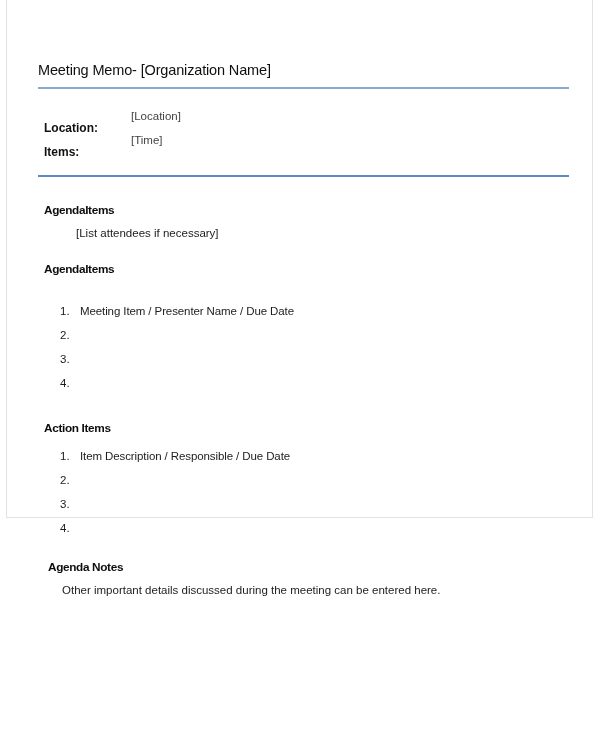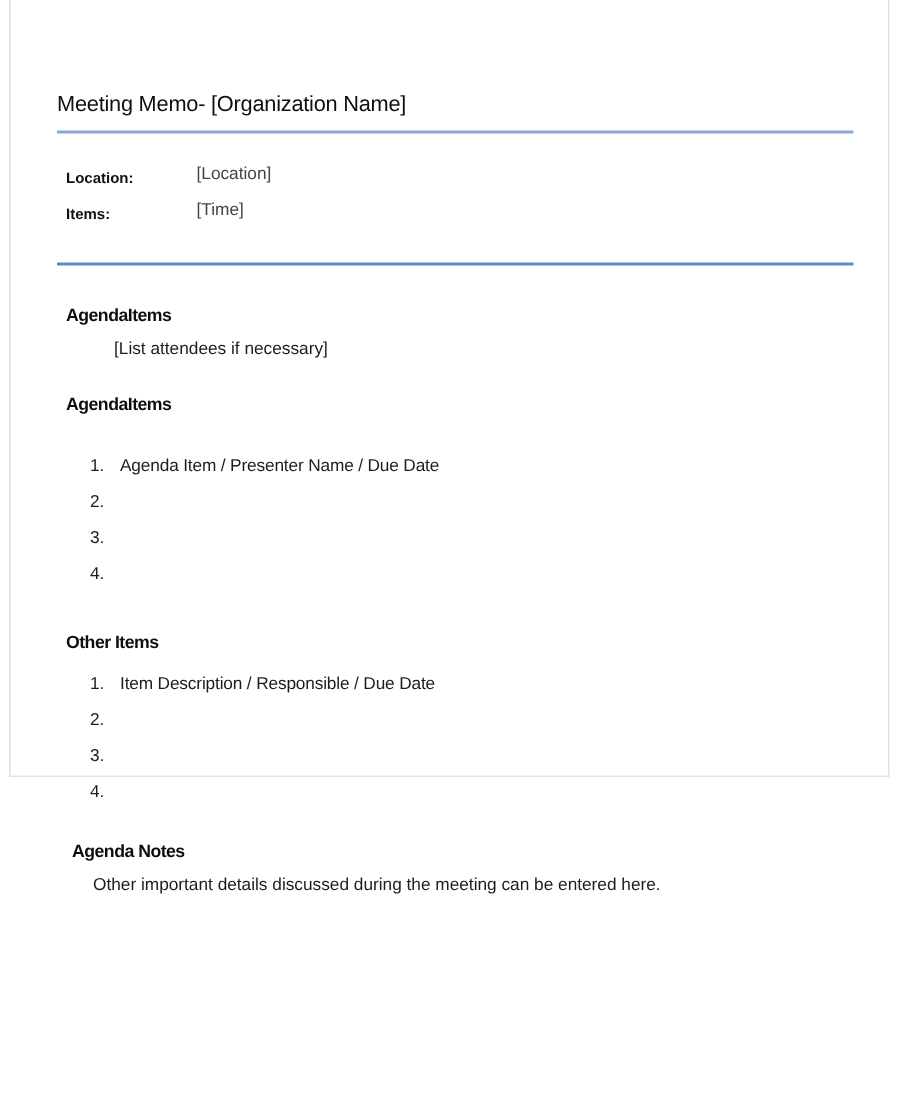--- a/index.html
+++ b/index.html
@@ -71,22 +71,22 @@
     width: 400px;
   }
   .meta-row {
     position: relative;
     height: 24px;
     line-height: 24px;
   }
   .meta-label {
     position: absolute;
     left: 0;
-    top: 4px;
-    font-size: 10px;
+    top: 12px;
+    font-size: 12px;
     font-weight: bold;
     color: #111111;
   }
   .meta-value {
     position: absolute;
     left: 81px;
     top: 0;
     font-size: 11.5px;
     font-weight: 400;
     color: #444444;
@@ -176,37 +176,37 @@
 
     <div class="rule rule-mid"></div>
 
     <div class="section-heading" id="attendance-heading">AgendaItems</div>
     <div class="plain-line" id="attendance-body">[List attendees if necessary]</div>
 
     <div class="section-heading" id="agenda-heading">AgendaItems</div>
     <div class="num-list" id="agenda-list">
       <div class="num-item">
         <span class="num-marker">1.</span>
-        <span class="num-text">Agenda Item / Presenter Name  / Due Date</span>
+        <span class="num-text">Meeting Item / Presenter Name  / Due Date</span>
       </div>
       <div class="num-item">
         <span class="num-marker">2.</span>
         <span class="num-text"></span>
       </div>
       <div class="num-item">
         <span class="num-marker">3.</span>
         <span class="num-text"></span>
       </div>
       <div class="num-item">
         <span class="num-marker">4.</span>
         <span class="num-text"></span>
       </div>
     </div>
 
-    <div class="section-heading" id="action-heading">Other Items</div>
+    <div class="section-heading" id="action-heading">Action Items</div>
     <div class="num-list" id="action-list">
       <div class="num-item">
         <span class="num-marker">1.</span>
         <span class="num-text">Item Description / Responsible / Due Date</span>
       </div>
       <div class="num-item">
         <span class="num-marker">2.</span>
         <span class="num-text"></span>
       </div>
       <div class="num-item">

